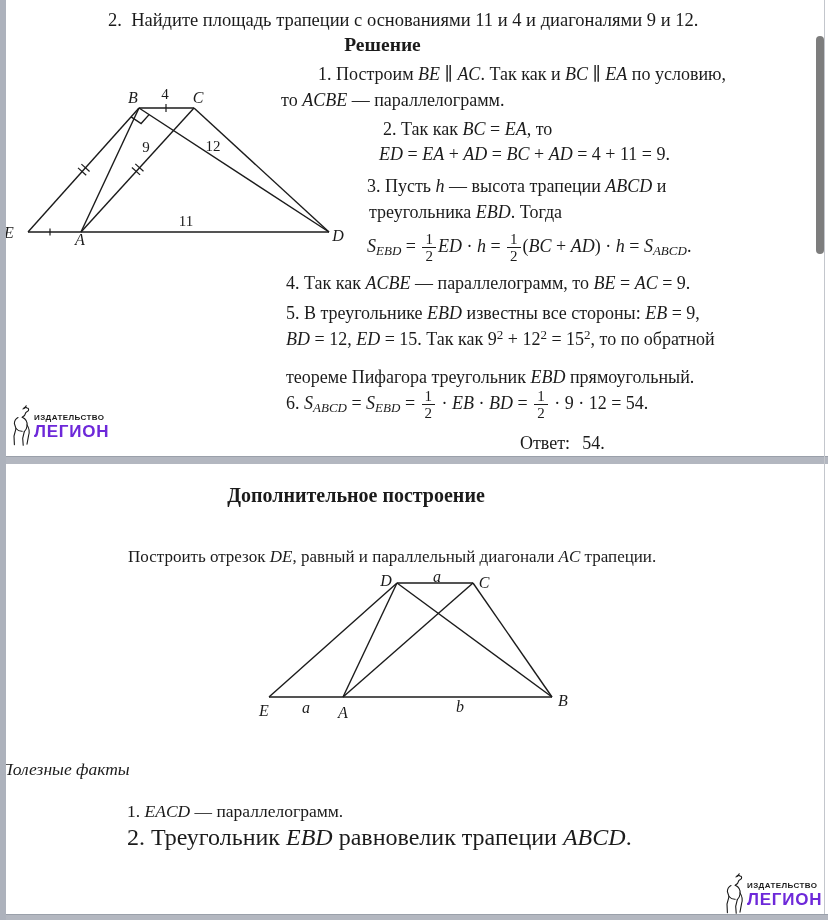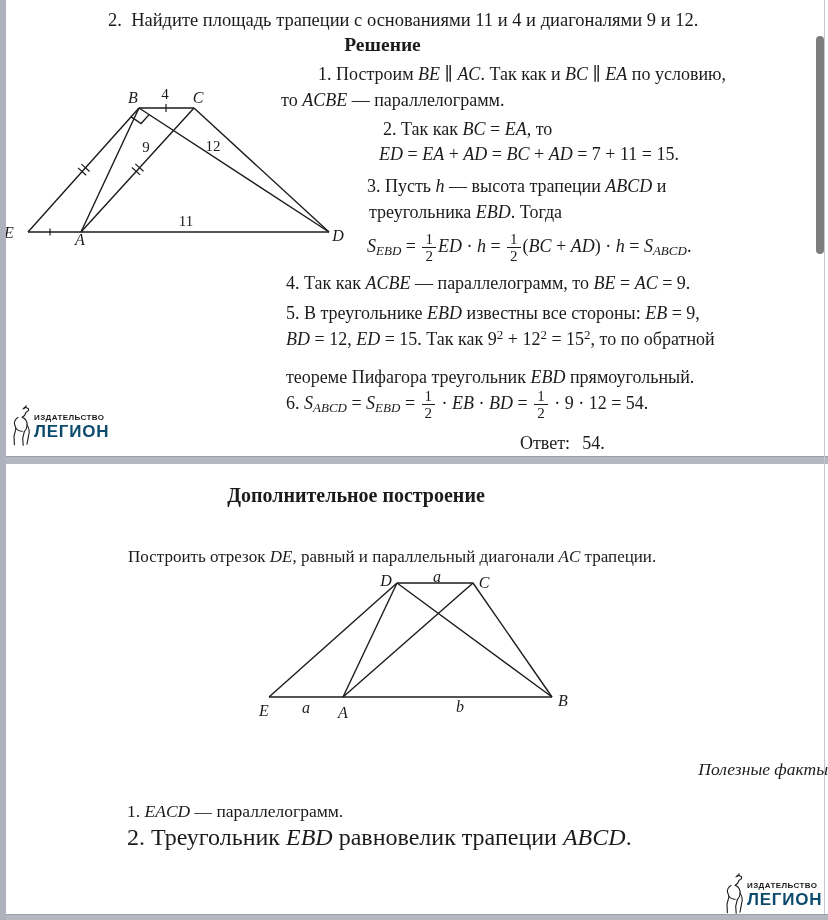--- a/index.html
+++ b/index.html
@@ -16,39 +16,39 @@
   .formula{line-height:40px;text-align:center;}
 
   .title{left:108px;top:7px;font-size:18.5px;}
   .heading1{position:absolute;left:0;top:34px;width:765px;text-align:center;font-weight:bold;font-size:19.5px;}
   .answer{left:520px;top:430px;}
   .answer .lab{}
   .answer .val{margin-left:12px;}
 
   .h2-title{position:absolute;left:0;top:484px;width:712px;text-align:center;font-weight:bold;font-size:20px;}
   .intro{left:128px;top:544px;font-size:17px;}
-  .facts-h{position:absolute;left:0;top:759px;width:828px;text-align:right;font-style:italic;font-size:17.5px;}
+  .facts-h{position:absolute;left:0;top:759px;width:828px;text-align:left;font-style:italic;font-size:17.5px;}
   .fact1{left:127px;top:798px;font-size:17.5px;}
   .fact2{left:127px;top:824px;font-size:24px;}
 
   .fig{position:absolute;}
   .fig line,.fig path{stroke:#1b1b1b;stroke-width:1.4;fill:none;}
   .fig .tick{stroke-width:1.2;}
   .fig text{fill:#1b1b1b;font-size:16px;font-style:italic;font-family:"Liberation Serif","DejaVu Serif",serif;}
   .fig text.num{font-style:normal;font-size:15px;}
   .fig1{left:0;top:82px;}
   .fig2{left:250px;top:570px;}
 
   .logo{position:absolute;display:flex;align-items:flex-start;}
   .logo1{left:8px;top:404px;}
   .logo2{left:721px;top:872px;}
   .horse{flex:0 0 auto;}
   .logo-text{margin-left:2px;margin-top:9px;font-family:"Liberation Sans","DejaVu Sans",sans-serif;}
   .pub{font-size:8px;font-weight:bold;letter-spacing:0.4px;color:#1b1b1b;line-height:9px;}
-  .brand{font-size:17px;font-weight:bold;letter-spacing:0.8px;color:#0c4a6e;line-height:19px;}
+  .brand{font-size:17px;font-weight:bold;letter-spacing:0.8px;color:#6d28d9;line-height:19px;}
 
   .edge-left{position:absolute;left:0;top:0;width:5.5px;height:920px;background:#adb2bc;}
   .edge-right{position:absolute;left:823.5px;top:0;width:1.5px;height:920px;background:#c3c6cc;}
   .sep{position:absolute;left:5.5px;top:455.5px;width:822.5px;height:8px;background:#b3b7c0;border-top:1px solid #9aa0aa;box-sizing:border-box;}
   .edge-bottom{position:absolute;left:5.5px;top:914px;width:822.5px;height:6px;background:#b3b7c0;border-top:1px solid #9aa0aa;box-sizing:border-box;}
   .scroll-thumb{position:absolute;left:815.5px;top:36px;width:8px;height:218px;border-radius:4.5px;background:#7d7d7d;}
 </style>
 </head>
 <body>
 
@@ -82,21 +82,21 @@
       <text x="338" y="159" text-anchor="middle">D</text>
       <text class="num" x="165" y="17" text-anchor="middle">4</text>
       <text class="num" x="146" y="70" text-anchor="middle">9</text>
       <text class="num" x="213" y="69" text-anchor="middle">12</text>
       <text class="num" x="186" y="144" text-anchor="middle">11</text>
     </svg>
 
     <div class="txt" style="left:281px;top:61px;margin-left:37px;"><span>1. Построим </span><span class="mi">BE</span><span> ∥ </span><span class="mi">AC</span><span>. Так как и </span><span class="mi">BC</span><span> ∥ </span><span class="mi">EA</span><span> по условию,</span></div>
     <div class="txt" style="left:281px;top:87px;"><span>то </span><span class="mi">ACBE</span><span> — параллелограмм.</span></div>
     <div class="txt" style="left:383px;top:116px;"><span>2. Так как </span><span class="mi">BC</span><span> = </span><span class="mi">EA</span><span>, то</span></div>
-    <div class="txt" style="left:379px;top:141px;"><span class="mi">ED</span><span> = </span><span class="mi">EA</span><span> + </span><span class="mi">AD</span><span> = </span><span class="mi">BC</span><span> + </span><span class="mi">AD</span><span> = 7 + 11 = 15.</span></div>
+    <div class="txt" style="left:379px;top:141px;"><span class="mi">ED</span><span> = </span><span class="mi">EA</span><span> + </span><span class="mi">AD</span><span> = </span><span class="mi">BC</span><span> + </span><span class="mi">AD</span><span> = 4 + 11 = 9.</span></div>
     <div class="txt" style="left:367px;top:173px;"><span>3. Пусть </span><span class="mi">h</span><span> — высота трапеции </span><span class="mi">ABCD</span><span> и</span></div>
     <div class="txt" style="left:369px;top:199px;"><span>треугольника </span><span class="mi">EBD</span><span>. Тогда</span></div>
     <div class="txt formula" style="left:367px;top:226px;"><span class="mi">S</span><sub>EBD</sub><span> = </span><span class="frac">
           <span class="fn">1</span>
           <span class="fd">2</span>
         </span><span class="mi">ED</span><span> · </span><span class="mi">h</span><span> = </span><span class="frac">
           <span class="fn">1</span>
           <span class="fd">2</span>
         </span><span>(</span><span class="mi">BC</span><span> + </span><span class="mi">AD</span><span>) · </span><span class="mi">h</span><span> = </span><span class="mi">S</span><sub>ABCD</sub><span>.</span></div>
     <div class="txt" style="left:286px;top:270px;"><span>4. Так как </span><span class="mi">ACBE</span><span> — параллелограмм, то </span><span class="mi">BE</span><span> = </span><span class="mi">AC</span><span> = 9.</span></div>

